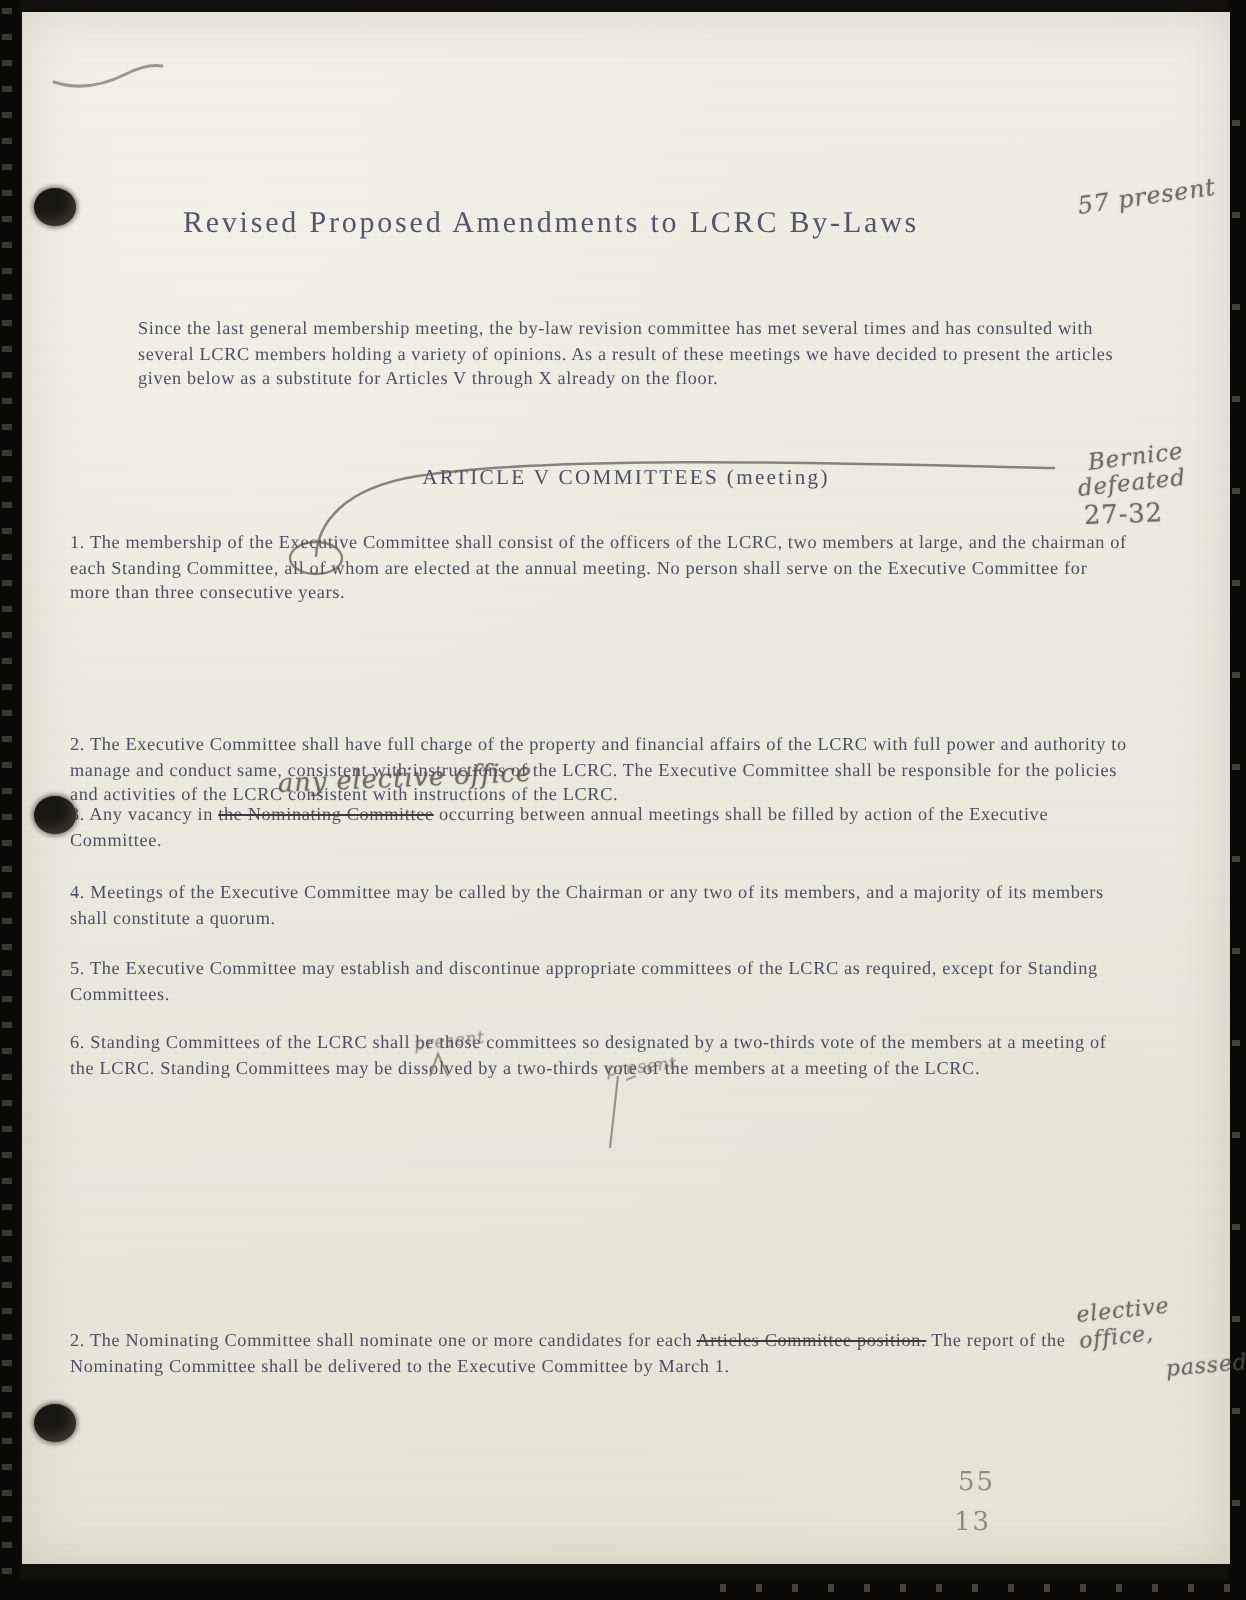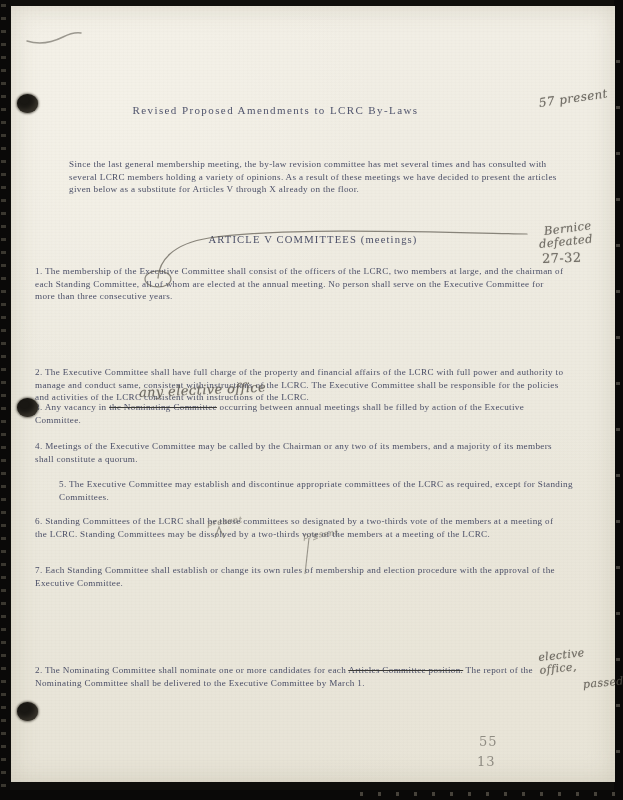--- a/index.html
+++ b/index.html
@@ -114,21 +114,21 @@
   }
 
   .doc-title {
     position: absolute;
     top: 98px;
     left: 0;
     width: 529px;
     text-align: center;
     color: #51556d;
     font-family: "Liberation Serif", serif;
-    font-size: 11px;
+    font-size: 15px;
     letter-spacing: 1.4px;
     z-index: 4;
   }
   .art-head {
     position: absolute;
     left: 0;
     width: 604px;
     text-align: center;
     color: #4b4f67;
     font-family: "Liberation Serif", serif;
@@ -303,21 +303,21 @@
           <path d="M2,13 C14,17 26,15 38,9 C44,6 50,4 56,5" fill="none" stroke="#6e6a61" stroke-width="1.5" stroke-linecap="round" opacity="0.66"></path>
         </svg>
       </div>
 
       <div class="hand" style="left:528px; top:90px; font-size:12px; transform:rotate(-8deg);">57 present</div>
 
       <div class="doc-title">Revised Proposed Amendments to LCRC By-Laws</div>
 
       <div class="para" style="left:58px; top:152px; width:492px;">        Since the last general membership meeting,  the by-law revision committee has met several times and has consulted with several LCRC members holding a variety of opinions.   As a result of these meetings we have decided to present the articles given below as a substitute for Articles V through X already on the floor.</div>
 
-      <div class="art-head" style="top:228px;">ARTICLE V  COMMITTEES (meetings)</div>
+      <div class="art-head" style="top:228px;">ARTICLE V  COMMITTEES (meeting)</div>
 
       <div class="pencil-line" style="left:120px; top:222px;">
         <svg width="400" height="58" viewBox="0 0 400 58">
           <path d="M27,50 C28,34 40,16 78,10 C150,-1 300,4 396,6" fill="none" stroke="#5f5b52" stroke-width="1.25" stroke-linecap="round" opacity="0.72"></path>
           <ellipse cx="27" cy="51" rx="13" ry="8" fill="none" stroke="#5f5b52" stroke-width="1.2" opacity="0.72"></ellipse>
         </svg>
       </div>
 
       <div class="hand" style="left:533px; top:218px; font-size:11.5px; transform:rotate(-7deg);">Bernice</div>
       <div class="hand" style="left:528px; top:231px; font-size:11.5px; transform:rotate(-6deg);">defeated</div>
@@ -338,21 +338,21 @@
       <div class="para" style="left:24px; top:395px; width:530px;">
         <span>3.</span>
         <span>Any vacancy in </span><span class="strike">the Nominating Committee</span><span> occurring between annual meetings shall be filled by action of the Executive Committee.</span>
       </div>
 
       <div class="para" style="left:24px; top:434px; width:530px;">
         <span>4.</span>
         <span>Meetings of the Executive Committee may be called by the Chairman or any two of its members,  and a majority of its members shall constitute a quorum.</span>
       </div>
 
-      <div class="para" style="left:24px; top:472px; width:530px;margin-left:24px;">
+      <div class="para" style="left:24px; top:472px; width:530px;">
         <span>5.</span>
         <span>The Executive Committee may establish and discontinue appropriate committees of the LCRC as required,  except for Standing Committees.</span>
       </div>
 
       <div class="para" style="left:24px; top:509px; width:530px;">
         <span>6.</span>
         <span>Standing Committees of the LCRC shall be those committees so designated by a two-thirds vote of the members at a meeting of the LCRC.   Standing Committees may be dissolved by a two-thirds vote of the members at a meeting of the LCRC.</span>
       </div>
 
       <div class="hand light" style="left:196px; top:512px; font-size:8.5px; transform:rotate(-6deg);">present</div>
@@ -362,24 +362,20 @@
           <path d="M8,14 L12,3 L17,14" fill="none" stroke="#5f5b52" stroke-width="1.1" opacity="0.6"></path>
         </svg>
       </div>
       <div class="pencil-line" style="left:288px; top:530px;">
         <svg width="36" height="40" viewBox="0 0 36 40">
           <path d="M10,2 L6,38" fill="none" stroke="#5f5b52" stroke-width="1.1" opacity="0.6"></path>
           <path d="M14,4 L19,2" fill="none" stroke="#5f5b52" stroke-width="1" opacity="0.5"></path>
         </svg>
       </div>
 
-      <div class="para" style="left:24px; top:558px; width:530px;">
-        <span>7.</span>
-        <span>Each Standing Committee shall establish or change its own rules of membership and election procedure with the approval of the Executive Committee.</span>
-      </div>
 
 
 
       <div class="para" style="left:24px; top:658px; width:528px;">
         <span>2.</span>
         <span>The Nominating Committee shall nominate one or more candidates for each </span><span class="strike">Articles Committee position.</span><span>   The report of the Nominating Committee shall be delivered to the Executive Committee by March 1.</span>
       </div>
 
       <div class="hand" style="left:528px; top:645px; font-size:11px; transform:rotate(-6deg);">elective office,</div>
       <div class="hand" style="left:572px; top:672px; font-size:11px; transform:rotate(-5deg);">passed</div>

